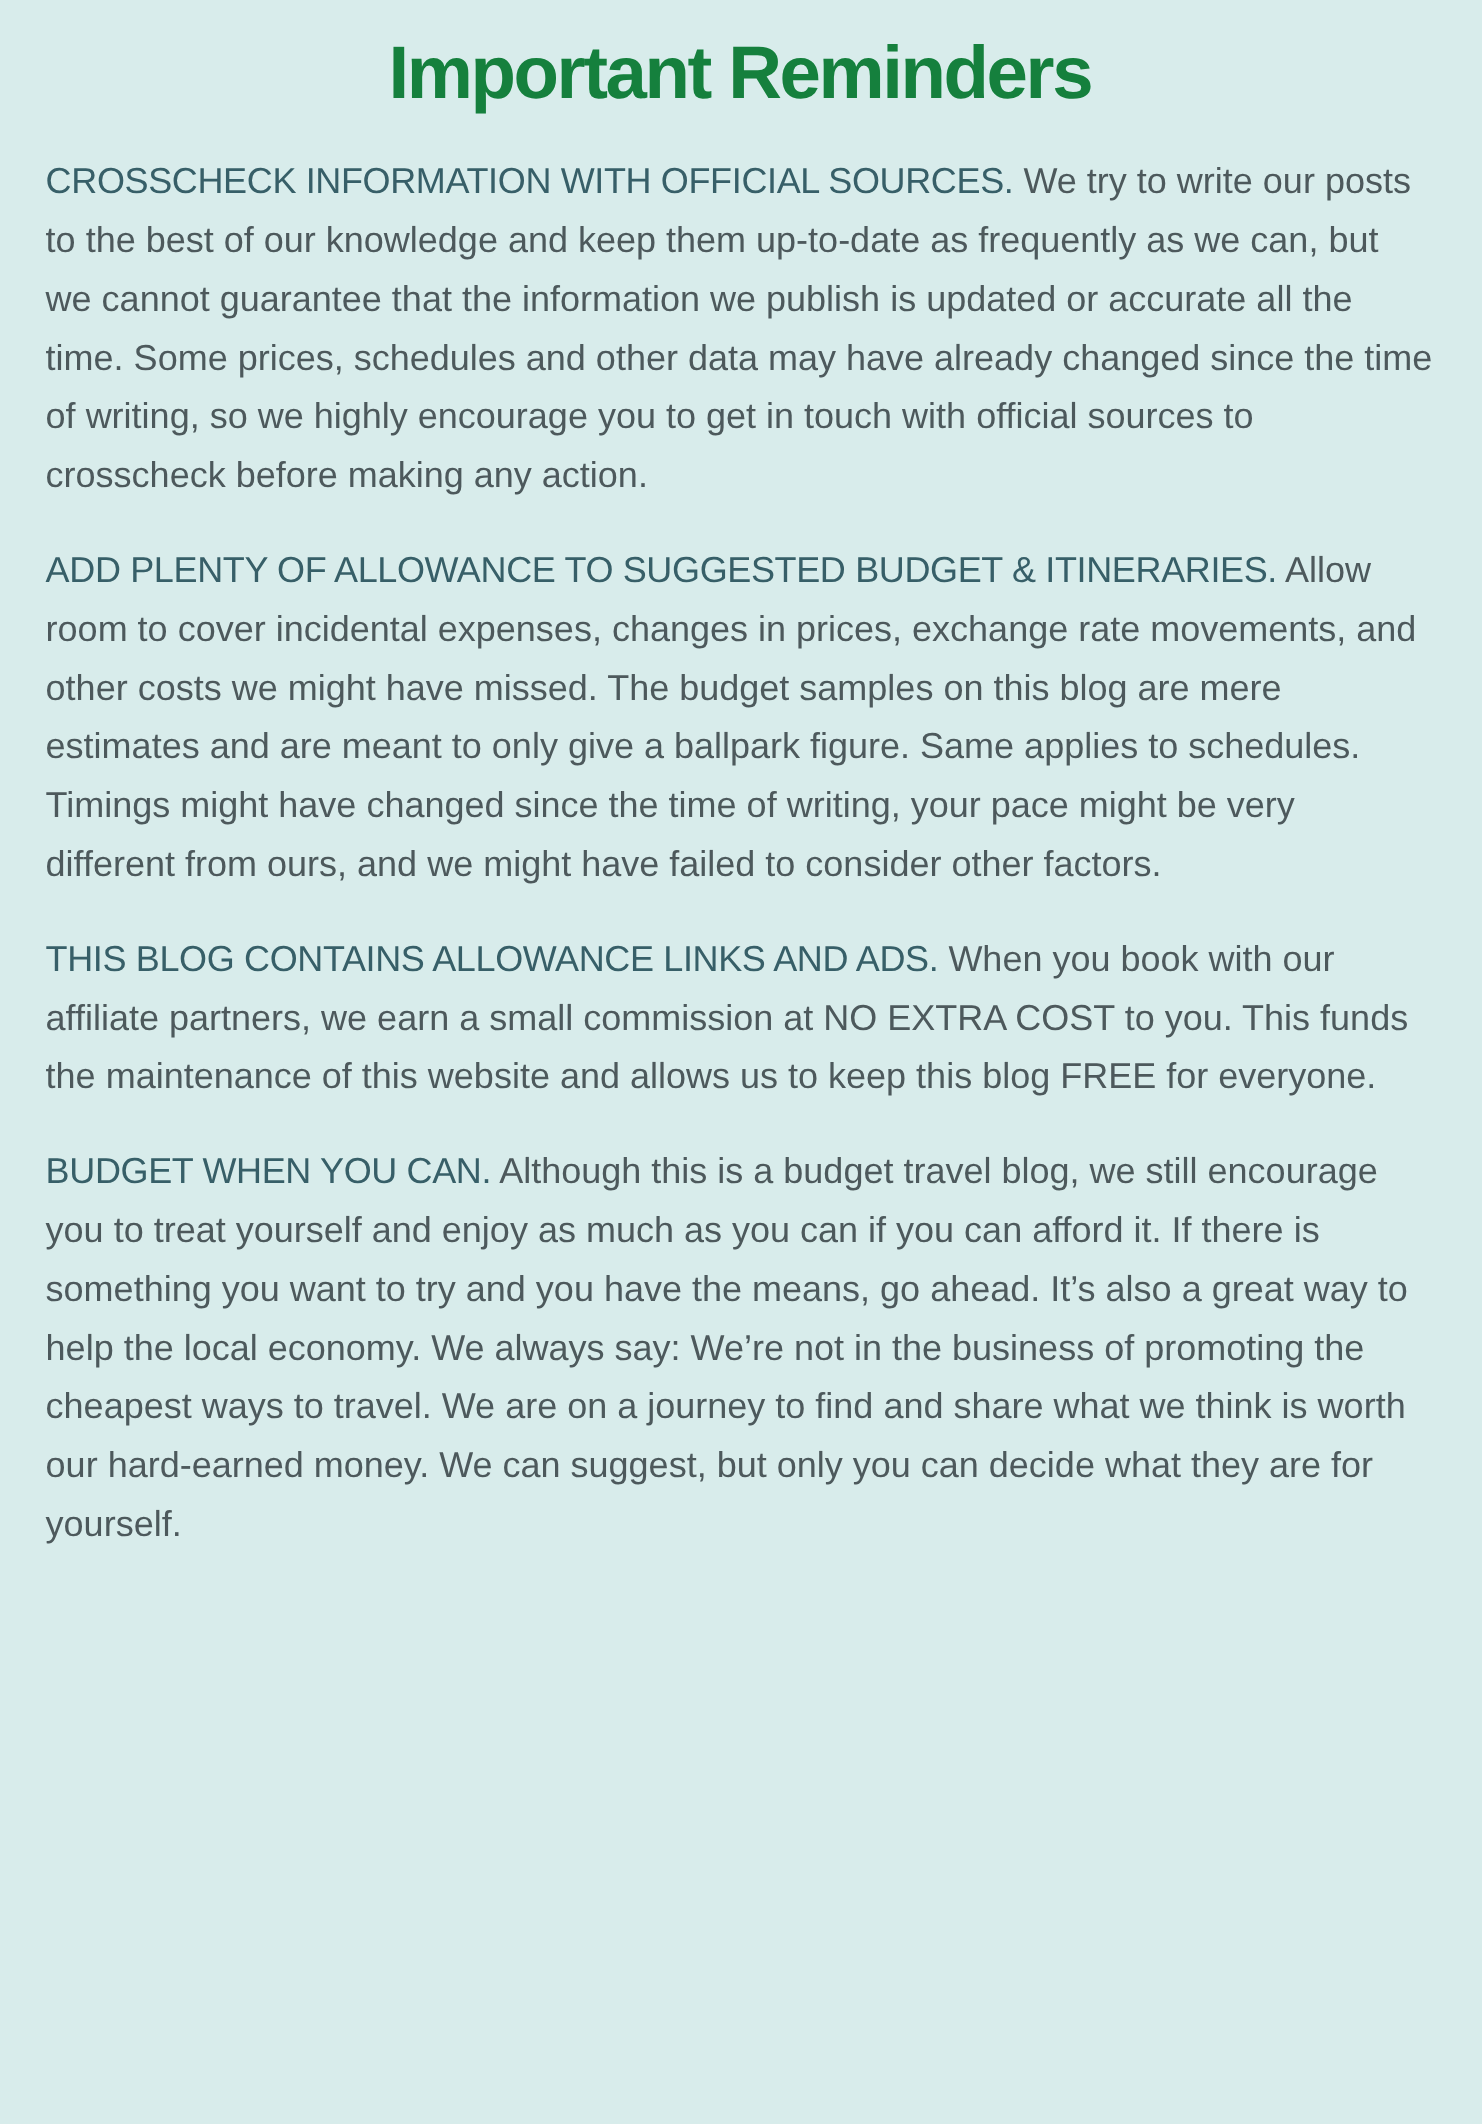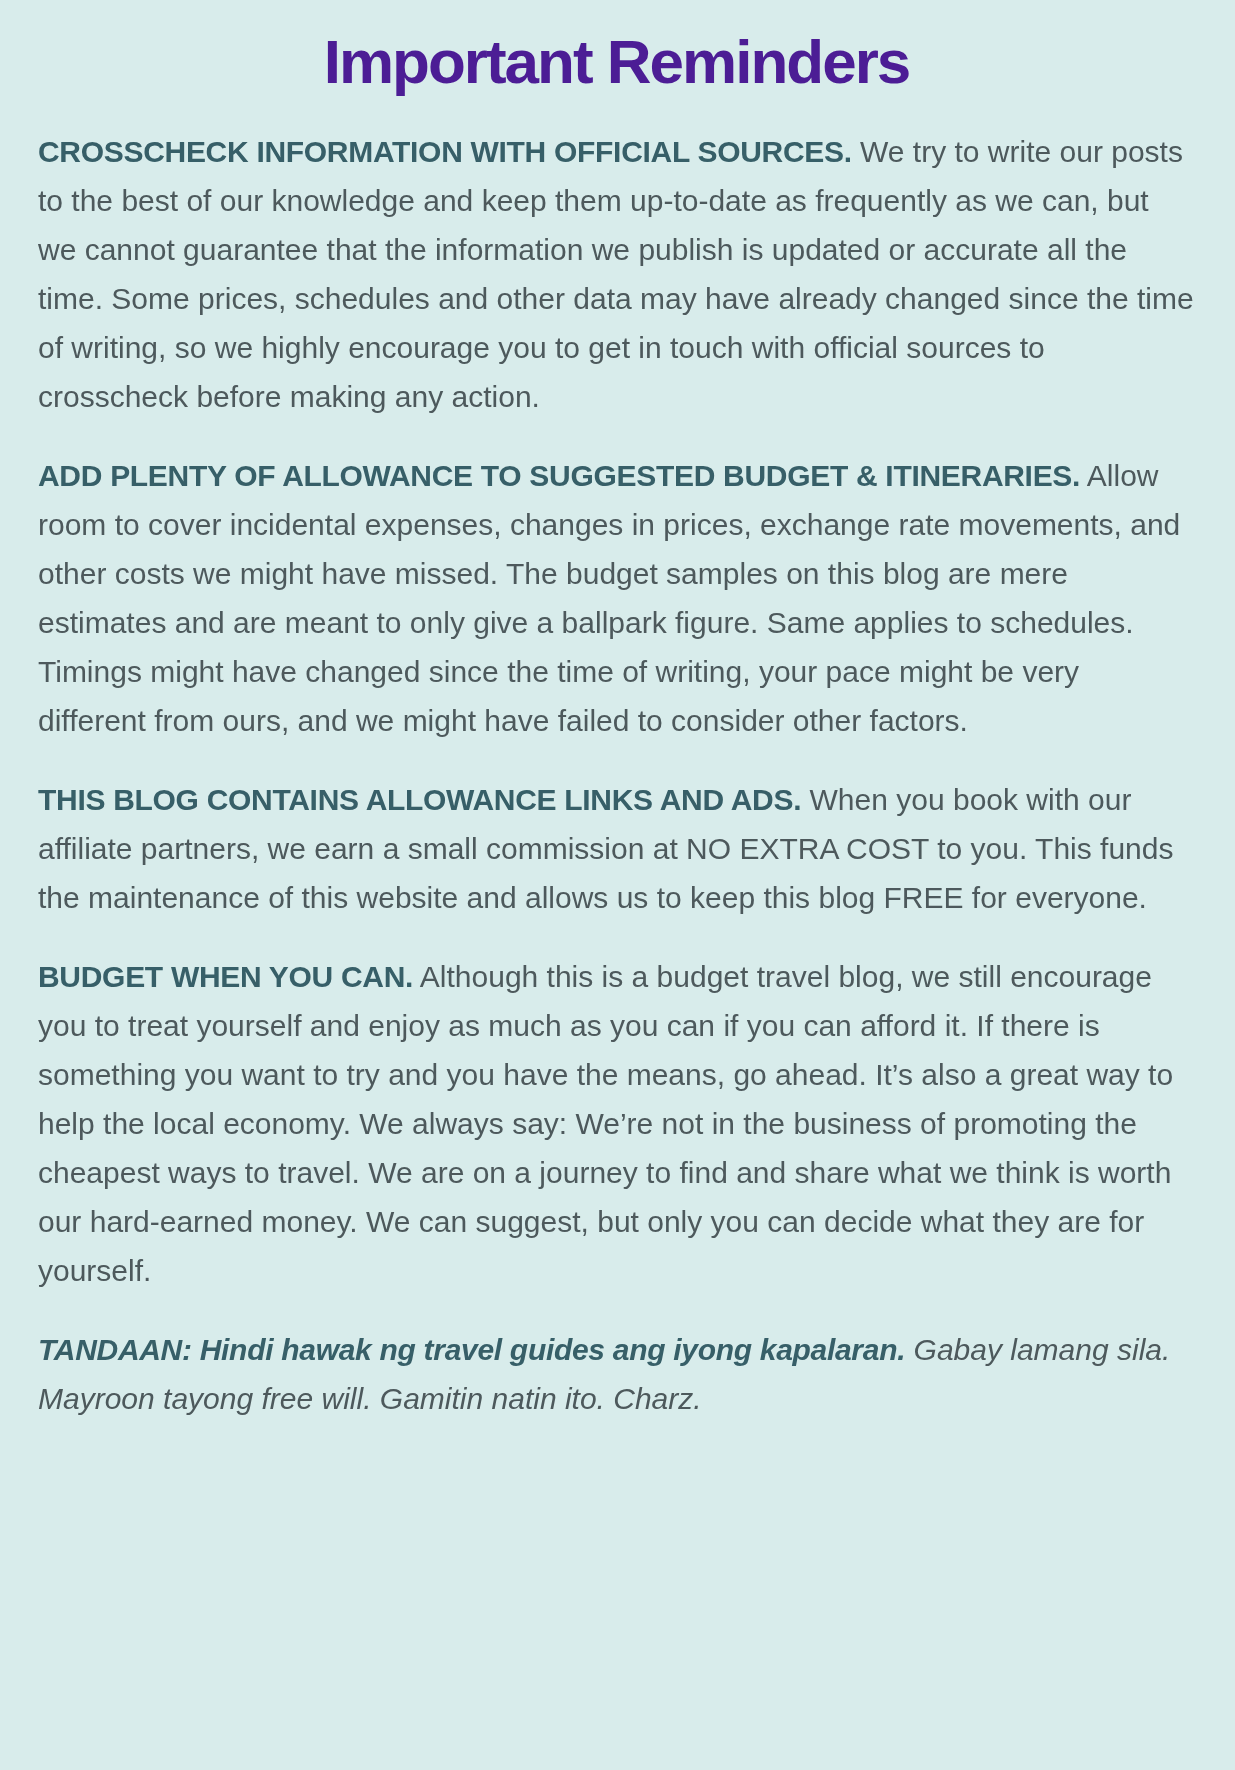--- a/index.html
+++ b/index.html
@@ -16,36 +16,36 @@
   .reminders {
     padding: 26px 40px 60px 38px;
     box-sizing: border-box;
   }
   .page-title {
     margin: 0 0 30px 0;
     text-align: center;
     font-size: 62px;
     font-weight: 800;
     letter-spacing: -2px;
-    color: #4c1d95;
+    color: #15803d;
     line-height: 1.15;
   }
   .para {
     margin: 0 0 30px 0;
     font-size: 30px;
     line-height: 49px;
     color: #4d595c;
     font-weight: 400;
   }
   .para:last-child {
     margin-bottom: 0;
   }
   .lead {
     color: #375f68;
-    font-weight: 700;
+    font-weight: 400;
     letter-spacing: -0.3px;
   }
   .footnote {
     font-style: italic;
   }
   .footnote .lead {
     font-weight: 700;
   }
 </style>
 </head>
@@ -69,18 +69,14 @@
     <strong class="lead">THIS BLOG CONTAINS ALLOWANCE LINKS AND ADS.</strong>
     <span>When you book with our affiliate partners, we earn a small commission at NO EXTRA COST to you. This funds the maintenance of this website and allows us to keep this blog FREE for everyone.</span>
   </p>
 
   <p class="para">
     <strong class="lead">BUDGET WHEN YOU CAN.</strong>
     <span>Although this is a budget travel blog, we still encourage you to treat yourself and enjoy as much as you can if you can afford it. If there is something you want to try and you have the means, go ahead. It’s also a great way to help the local economy. We always say: We’re not in the business of promoting the cheapest ways to travel. We are on a journey to find and share what we think is worth our hard-earned money. We can suggest, but only you can decide what they are for yourself.</span>
   </p>
 
 
-  <p class="para footnote">
-    <strong class="lead">TANDAAN: Hindi hawak ng travel guides ang iyong kapalaran.</strong>
-    <span>Gabay lamang sila. Mayroon tayong free will. Gamitin natin ito. Charz.</span>
-  </p>
 
 </div>
 
 </body></html>

